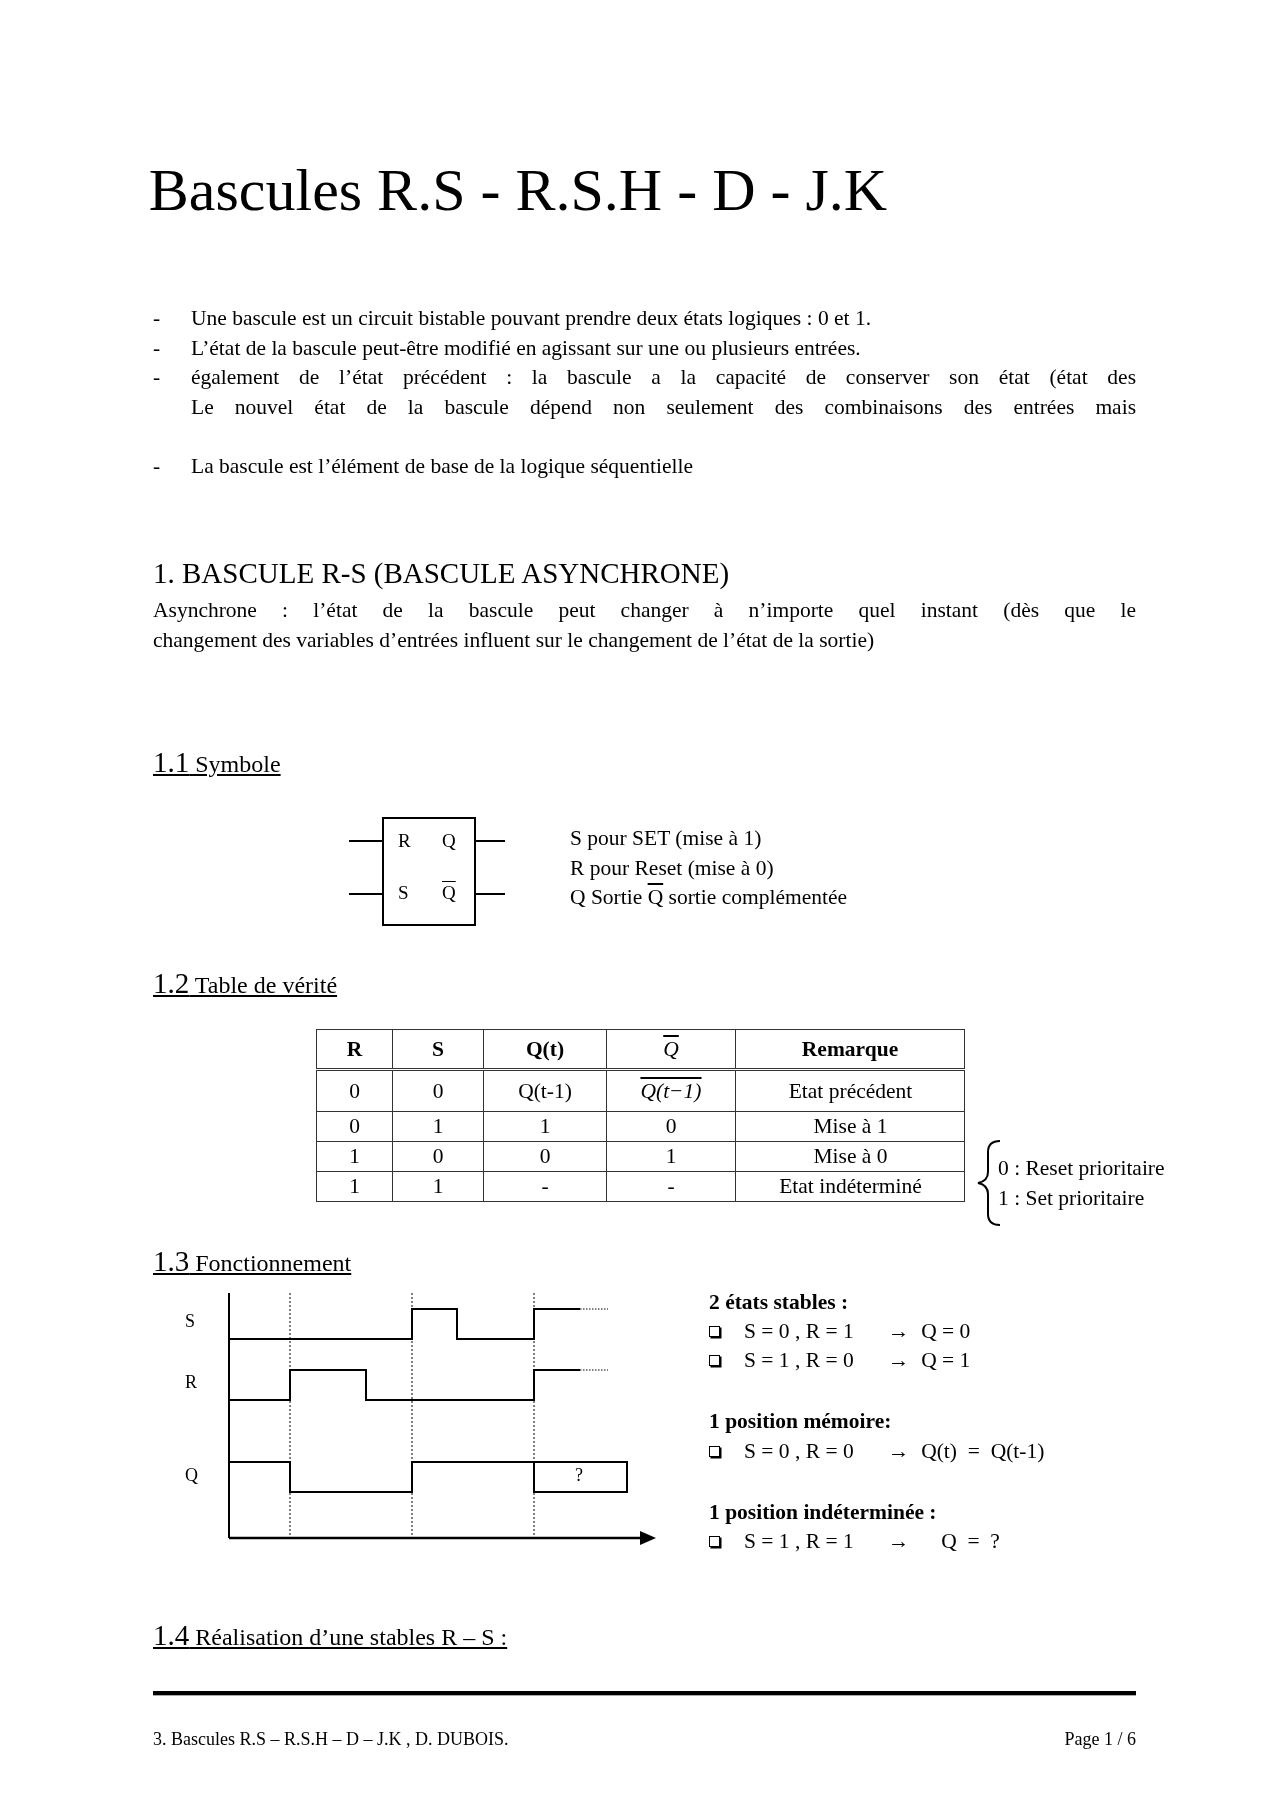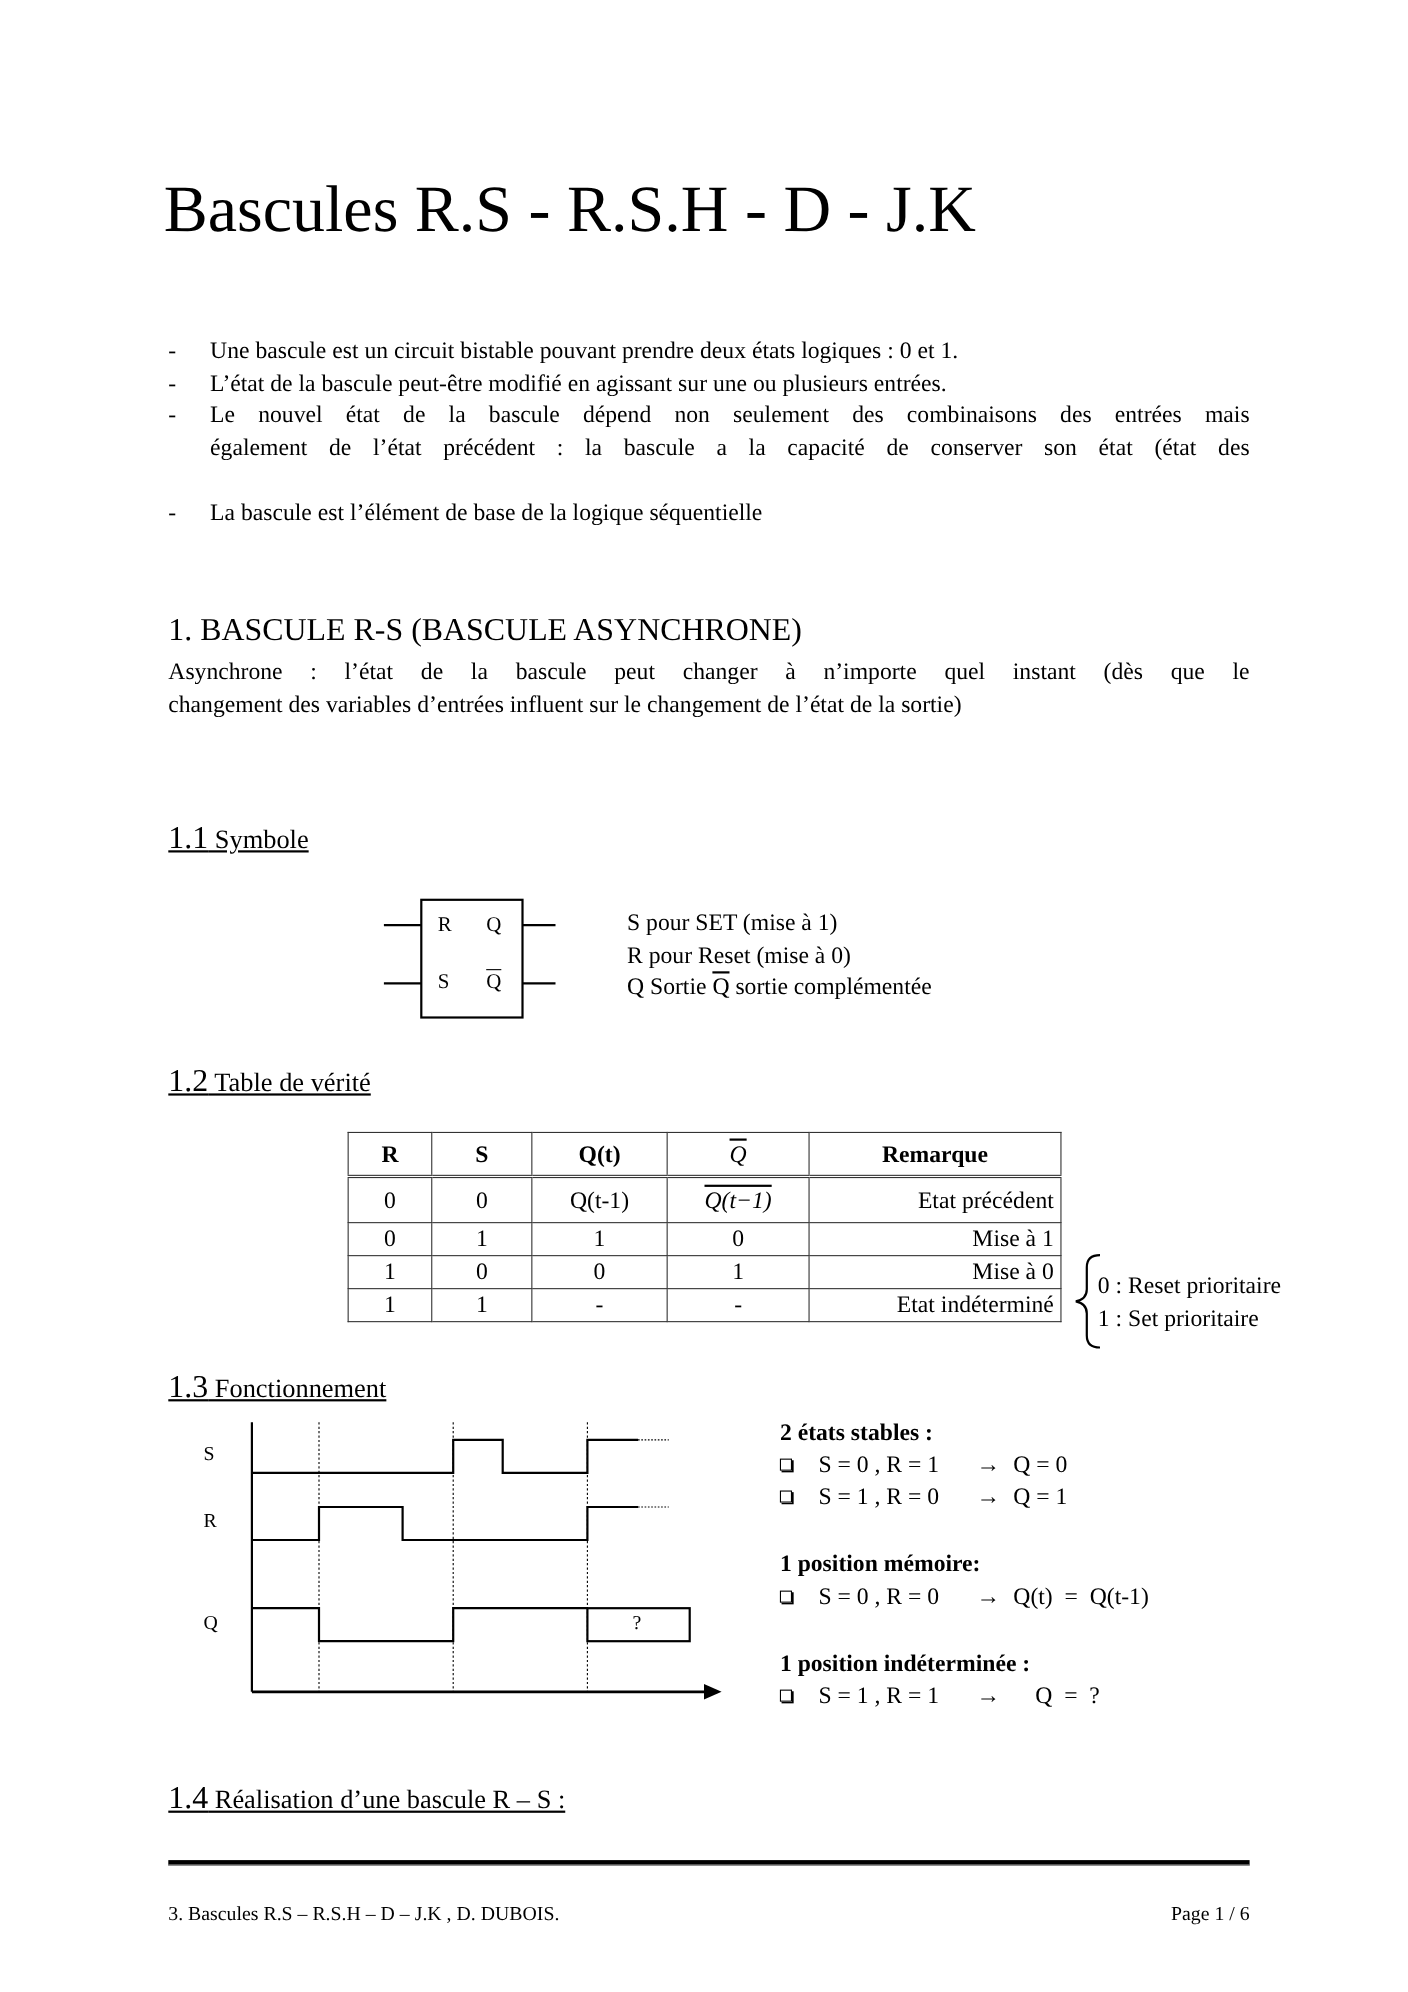--- a/index.html
+++ b/index.html
@@ -12,21 +12,21 @@
   .h1 { left:153px; font-size:29px; line-height:34px; }
   .para { left:153px; width:983px; font-size:21.5px; line-height:30px; white-space:normal; text-align:justify; text-align-last:left; }
   .justline { text-align-last:justify; display:block; }
   .h2 { left:153px; font-size:24px; line-height:30px;text-decoration:underline; }
   .h2 .num { font-size:29px; }
   .desc { left:570px; font-size:21.5px; line-height:29.5px; }
   .ovl { text-decoration:overline; }
   table.tv { position:absolute; left:316px; top:1029px; border-collapse:collapse; font-size:21.5px; }
   table.tv td, table.tv th { border:1.5px solid #333; padding:0 6px; text-align:center; }
   table.tv th { font-weight:bold; height:38px; }
-  table.tv td.rem { text-align:right; padding-left:7px; }
+  table.tv td.rem { text-align:center; padding-left:7px; }
   table.tv tr.hdr th { border-bottom:3px double #333; }
   .brace-txt { left:998px; font-size:21.5px; line-height:30px; }
   .rc { left:709px; font-size:21.5px; line-height:29px; }
   .rc b { font-weight:bold; }
   .chk { display:inline-block; width:9px; height:9px; border:1.3px solid #000; box-shadow:1.5px 1.5px 0 #000; margin-right:24px; vertical-align:middle; position:relative; top:-2px; }
   .sig-label { font-size:18px; left:185px; }
   .footer-rule { position:absolute; left:153px; width:983px; top:1691px; height:4px; background:#000; border-bottom:1px solid #aaa; }
   .footer { top:1698px; font-size:18px; line-height:22px;margin-top:30px; }
   svg { position:absolute; overflow:visible; }
 </style>
@@ -35,22 +35,22 @@
 
 <div class="abs title">Bascules R.S - R.S.H - D - J.K</div>
 
 <div>
   <div class="abs bul-dash" style="top:304px">-</div>
   <div class="abs bul-text" style="top:304px">Une bascule est un circuit bistable pouvant prendre deux états logiques : 0 et 1.</div>
   <div class="abs bul-dash" style="top:334px">-</div>
   <div class="abs bul-text" style="top:334px">L’état de la bascule peut-être modifié en agissant sur une ou plusieurs entrées.</div>
   <div class="abs bul-dash" style="top:363px">-</div>
   <div class="abs bul-text" style="top:363px">
+    <span class="justline">également de l’état précédent : la bascule a la capacité de conserver son état (état des</span>
     <span class="justline">Le nouvel état de la bascule dépend non seulement des combinaisons des entrées mais</span>
-    <span class="justline">également de l’état précédent : la bascule a la capacité de conserver son état (état des</span>
   </div>
   <div class="abs bul-dash" style="top:452px">-</div>
   <div class="abs bul-text" style="top:452px">La bascule est l’élément de base de la logique séquentielle</div>
 </div>
 
 <div class="abs h1" style="top:556px">1. BASCULE R-S (BASCULE ASYNCHRONE)</div>
 <div class="abs para" style="top:595px">
   <span class="justline">Asynchrone : l’état de la bascule peut changer à n’importe quel instant (dès que le</span>
   <span style="display:block">changement des variables d’entrées influent sur le changement de l’état de la sortie)</span>
 </div>
@@ -178,18 +178,18 @@
   <div class="abs rc" style="top:1437px">
     <span class="chk"></span><span>S = 0 , R = 0</span><span style="display:inline-block;width:34px"></span><span>→</span><span style="display:inline-block;width:12px"></span><span style="white-space:pre">Q(t)  =  Q(t-1)</span>
   </div>
   <div class="abs rc" style="top:1498px"><b>1 position indéterminée :</b></div>
   <div class="abs rc" style="top:1527px">
     <span class="chk"></span><span>S = 1 , R = 1</span><span style="display:inline-block;width:34px"></span><span>→</span><span style="display:inline-block;width:32px"></span><span style="white-space:pre">Q  =  ?</span>
   </div>
 </div>
 
 <div class="abs h2" style="top:1620px">
-  <span class="num">1.4</span><span> Réalisation d’une bascule R –  S :</span>
+  <span class="num">1.4</span><span> Réalisation d’une stables R –  S :</span>
 </div>
 
 <div class="footer-rule"></div>
 <div class="abs footer" style="left:153px">3. Bascules R.S – R.S.H – D – J.K , D. DUBOIS.</div>
 <div class="abs footer" style="right:144px">Page 1 / 6</div>
 
 </body></html>

